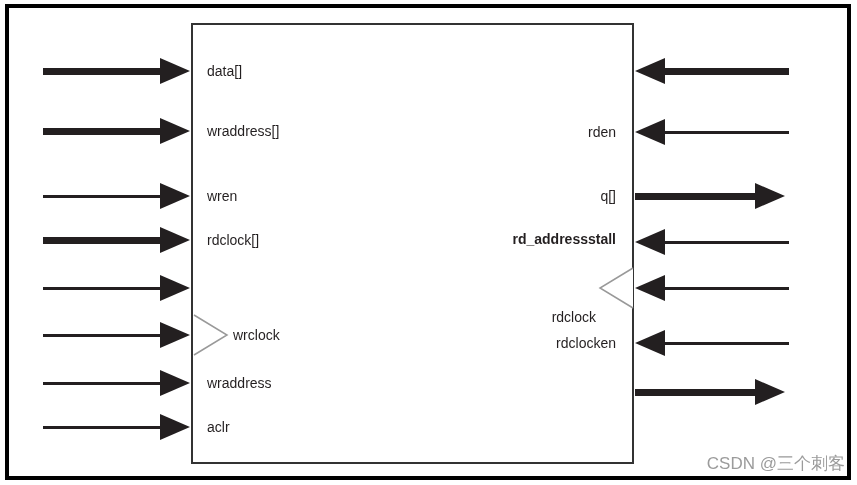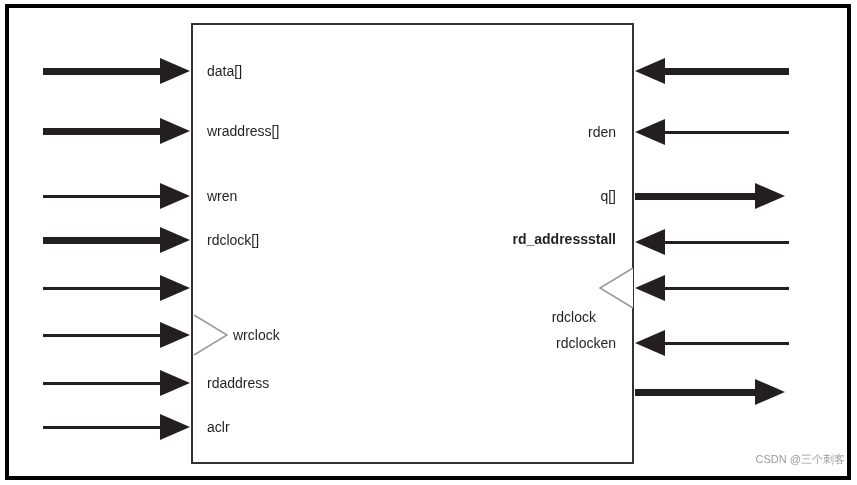--- a/index.html
+++ b/index.html
@@ -47,21 +47,21 @@
     font-size: 14px;
     line-height: 22px;
     color: #231f20;
     white-space: nowrap;
   }
   .plabel-r { text-align: right; }
   .clk { position: absolute; }
   .watermark {
     position: absolute;
     right: 12px; top: 452px;
-    font-size: 11px;
+    font-size: 17px;
     color: #9b9b9b;
     white-space: nowrap;
   }
 </style>
 </head>
 <body>
 
 <div class="canvas">
   <div class="frame"></div>
   <div class="block"></div>
@@ -101,21 +101,21 @@
   </div>
   <svg class="clk" style="left:193px; top:314px;" width="36" height="42" viewBox="0 0 36 42">
     <path d="M1,1 L34,21 L1,41" fill="#ffffff" stroke="#999999" stroke-width="1.5"></path>
   </svg>
   <div class="plabel" style="left:233px; top:324px;">wrclock</div>
 
   <div class="arrow" style="left:43px; top:370px; width:147px;">
     <i class="shaft t-single"></i>
     <i class="head head-right"></i>
   </div>
-  <div class="plabel" style="left:207px; top:372px;">rdaddress</div>
+  <div class="plabel" style="left:207px; top:372px;">wraddress</div>
 
   <div class="arrow" style="left:43px; top:414px; width:147px;">
     <i class="shaft t-single"></i>
     <i class="head head-right"></i>
   </div>
   <div class="plabel" style="left:207px; top:416px;">aclr</div>
 
   <div class="arrow" style="left:635px; top:58px; width:154px;">
     <i class="head head-left"></i>
     <i class="shaft t-bus"></i>

